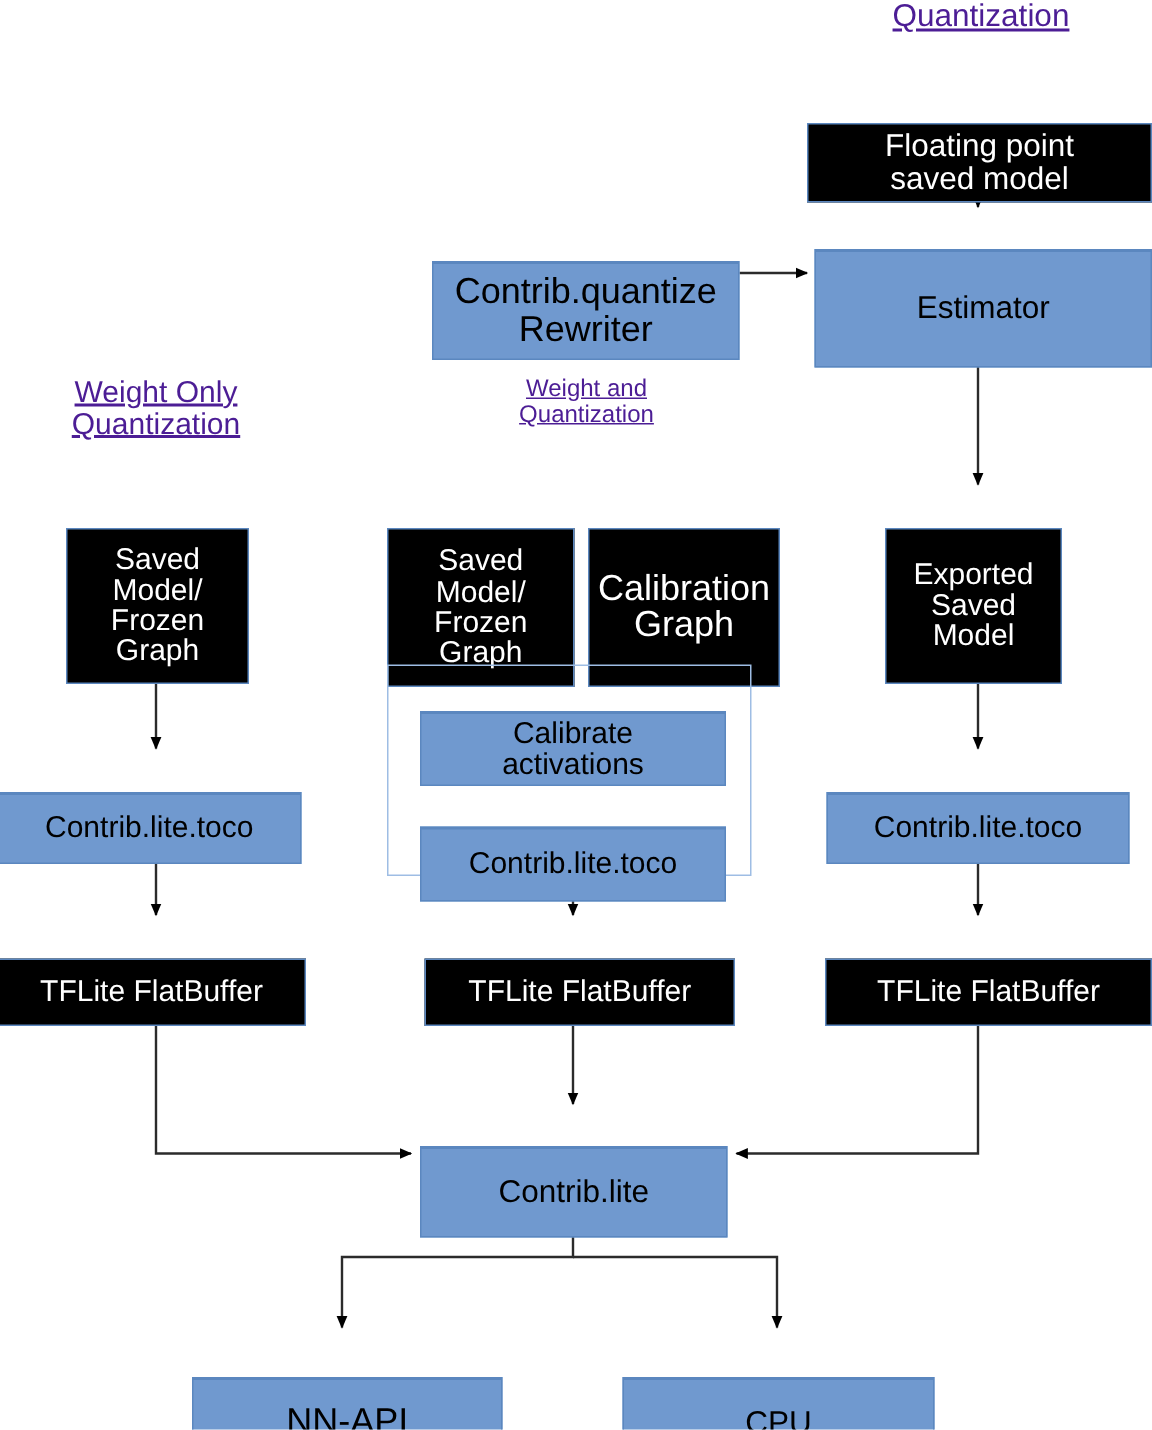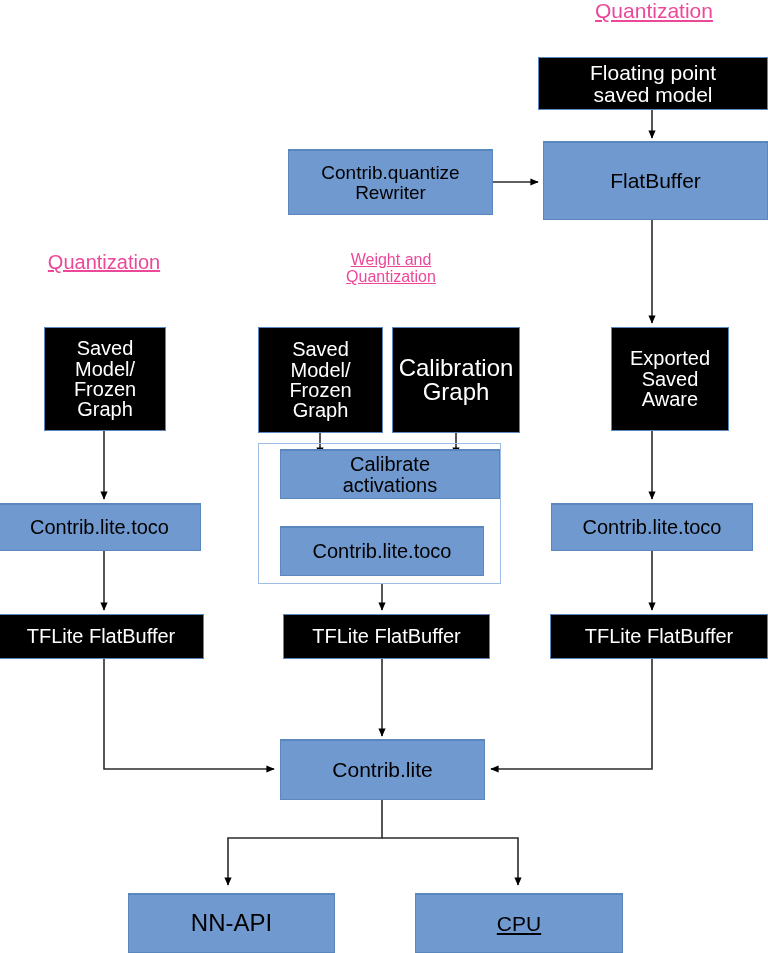--- a/index.html
+++ b/index.html
@@ -26,20 +26,21 @@
     pointer-events: none;
   }
   .node {
     position: absolute;
     box-sizing: border-box;
     display: flex;
     align-items: center;
     justify-content: center;
     text-align: center;
     line-height: 1.02;
+    margin-top: 25px;
   }
   .node-dark {
     background: #000000;
     border: 1px solid #5b87bf;
     color: #ffffff;
   }
   .node-blue {
     background: #7099cf;
     border: 1px solid #5b87bf;
     border-top: 2px solid #5b87bf;
@@ -47,21 +48,21 @@
   }
   .group-box {
     position: absolute;
     box-sizing: border-box;
     border: 1px solid #9ebde4;
     background: transparent;
   }
   .section-title {
     position: absolute;
     text-align: center;
-    color: #ec4899;
+    color: #4c1d95;
     line-height: 1.06;
   }
   .section-title span {
     display: block;
     text-decoration: underline;
     white-space: nowrap;
   }
 </style>
 </head>
 <body>
@@ -101,57 +102,58 @@
       <path d="M104,659 L104,769 L274,769" marker-end="url(#arrowhead)"></path>
 
       <path d="M652,659 L652,769 L491,769" marker-end="url(#arrowhead)"></path>
 
       <path d="M382,800 L382,838 L228,838 L228,885" marker-end="url(#arrowhead)"></path>
       <path d="M382,838 L518,838 L518,885" marker-end="url(#arrowhead)"></path>
     </g>
   </svg>
 
   <div class="section-title" style="left:18px; top:252px; width:172px; font-size:20px;">
+    <span>Weight Only</span>
     <span>Quantization</span>
   </div>
 
   <div class="section-title" style="left:296px; top:252px; width:190px; font-size:16px;">
     <span>Weight and</span>
     <span>Quantization</span>
   </div>
 
   <div class="section-title" style="left:556px; top:0px; width:196px; font-size:21px;">
     <span>Quantization</span>
   </div>
 
   <div class="node node-dark" style="left:538px; top:57px; width:230px; height:53px; font-size:21px;">
     <div>
       <div>Floating point</div>
       <div>saved model</div>
     </div>
   </div>
 
-  <div class="node node-blue" style="left:288px; top:149px; width:205px; height:66px; font-size:19px;">
+  <div class="node node-blue" style="left:288px; top:149px; width:205px; height:66px; font-size:24px;">
     <div>
       <div>Contrib.quantize</div>
       <div>Rewriter</div>
     </div>
   </div>
 
   <div class="node node-blue" style="left:543px; top:141px; width:225px; height:79px; font-size:21px;">
     <div>
-      <div>FlatBuffer</div>
-    </div>
-  </div>
-
-  <div class="node node-dark" style="left:611px; top:327px; width:118px; height:104px; font-size:20px;">
+      <div>Estimator</div>
+    </div>
+  </div>
+
+  <div class="node node-dark" style="left:590px; top:327px; width:118px; height:104px; font-size:20px;">
     <div>
       <div>Exported</div>
       <div>Saved</div>
-      <div>Aware</div>
+      <div>Model</div>
     </div>
   </div>
 
   <div class="node node-blue" style="left:551px; top:503px; width:202px; height:48px; font-size:20px;">
     <div>
       <div>Contrib.lite.toco</div>
     </div>
   </div>
 
   <div class="node node-dark" style="left:550px; top:614px; width:218px; height:45px; font-size:20px;">
@@ -192,21 +194,21 @@
 
   <div class="node node-dark" style="left:392px; top:327px; width:128px; height:106px; font-size:24px;">
     <div>
       <div>Calibration</div>
       <div>Graph</div>
     </div>
   </div>
 
   <div class="group-box" style="left:258px; top:443px; width:243px; height:141px;"></div>
 
-  <div class="node node-blue" style="left:280px; top:449px; width:220px; height:50px; font-size:20px;text-align:center;">
+  <div class="node node-blue" style="left:280px; top:449px; width:204px; height:50px; font-size:20px;text-align:center;">
     <div>
       <div>Calibrate</div>
       <div>activations</div>
     </div>
   </div>
 
   <div class="node node-blue" style="left:280px; top:526px; width:204px; height:50px; font-size:20px;">
     <div>
       <div>Contrib.lite.toco</div>
     </div>

